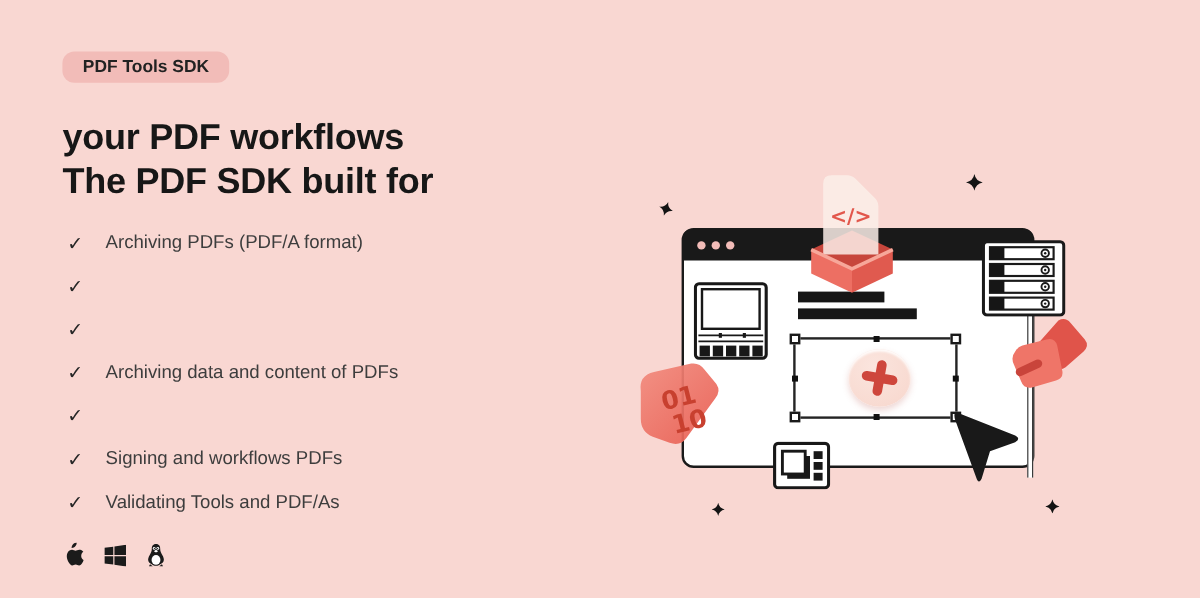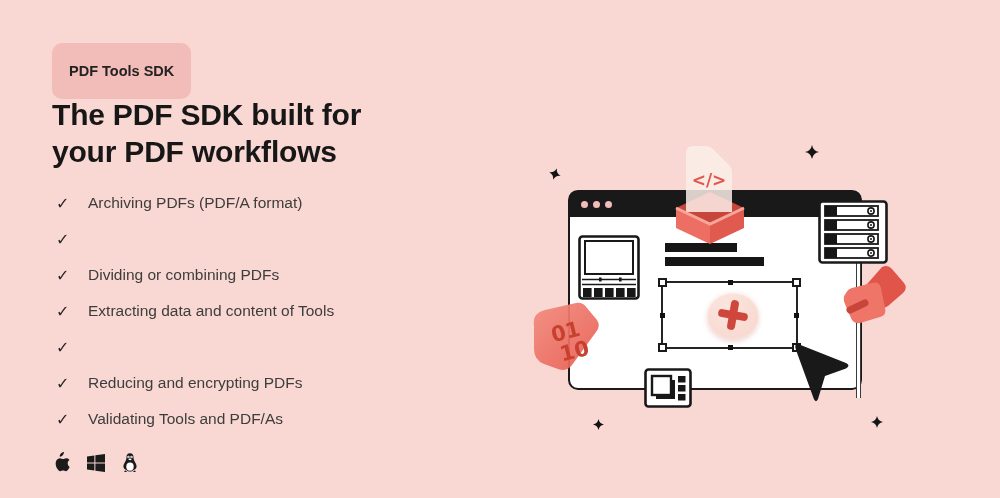--- a/index.html
+++ b/index.html
@@ -5,21 +5,21 @@
   html,body{margin:0;padding:0;}
   body{
     width:1000px;height:498px;position:relative;overflow:hidden;
     background:#F9D7D2;
     font-family:"Liberation Sans","DejaVu Sans",sans-serif;
   }
   .abs{position:absolute;}
   
   .badge{
     left:52px;top:43px;background:#F2BCB8;color:#222;
-    font-size:14.5px;font-weight:bold;padding:20px 17px;border-radius:10px;
+    font-size:14.5px;font-weight:bold;padding:5px 17px;border-radius:10px;
   }
   .heading{
     left:52px;top:96px;margin:0;color:#171717;
     font-size:30px;font-weight:800;line-height:37px;letter-spacing:-.2px;
   }
   .features{left:56px;top:185px;margin:0;padding:0;list-style:none;}
   .features li{display:flex;align-items:center;height:36px;}
   .chk{width:20px;margin-right:12px;color:#262626;font-size:16px;font-weight:600;}
   .feat-label{color:#3D3D3D;font-size:15.5px;text-align:center;}
   .platforms{left:53px;top:452px;display:flex;gap:16px;align-items:center;}
@@ -64,46 +64,45 @@
   }
   .z3{z-index:3;} .z4{z-index:4;} .z9{z-index:9;}
   svg text{font-family:"DejaVu Sans",sans-serif;}
 </style>
 </head>
 <body>
 
 <div class="abs badge">PDF Tools SDK</div>
 
 <h1 class="abs heading">
+  <span style="display:block">your PDF workflows</span>
   <span style="display:block">The PDF SDK built for</span>
-  <span style="display:block">your PDF workflows</span>
 </h1>
 
 <ul class="abs features">
   <li>
     <span class="chk">✓</span>
     <span class="feat-label">Archiving PDFs (PDF/A format)</span>
   </li>
   <li>
     <span class="chk">✓</span>
   </li>
   <li>
     <span class="chk">✓</span>
-    <span class="feat-label">Dividing or combining PDFs</span>
-  </li>
-  <li>
-    <span class="chk">✓</span>
-    <span class="feat-label">Extracting data and content of Tools</span>
-  </li>
-  <li>
-    <span class="chk">✓</span>
-  </li>
-  <li>
-    <span class="chk">✓</span>
-    <span class="feat-label">Reducing and encrypting PDFs</span>
+  </li>
+  <li>
+    <span class="chk">✓</span>
+    <span class="feat-label">Archiving data and content of PDFs</span>
+  </li>
+  <li>
+    <span class="chk">✓</span>
+  </li>
+  <li>
+    <span class="chk">✓</span>
+    <span class="feat-label">Signing and workflows PDFs</span>
   </li>
   <li>
     <span class="chk">✓</span>
     <span class="feat-label">Validating Tools and PDF/As</span>
   </li>
 </ul>
 
 <div class="abs platforms">
   <svg width="18" height="21" viewBox="0 0 17 20">
     <path fill="#1b1b1b" d="M10.3,0 C10.4,1.2 9.9,2.3 9.2,3.1 C8.5,3.9 7.4,4.5 6.3,4.4 C6.2,3.3 6.8,2.1 7.4,1.4 C8.2,0.6 9.4,0 10.3,0 Z"></path>

